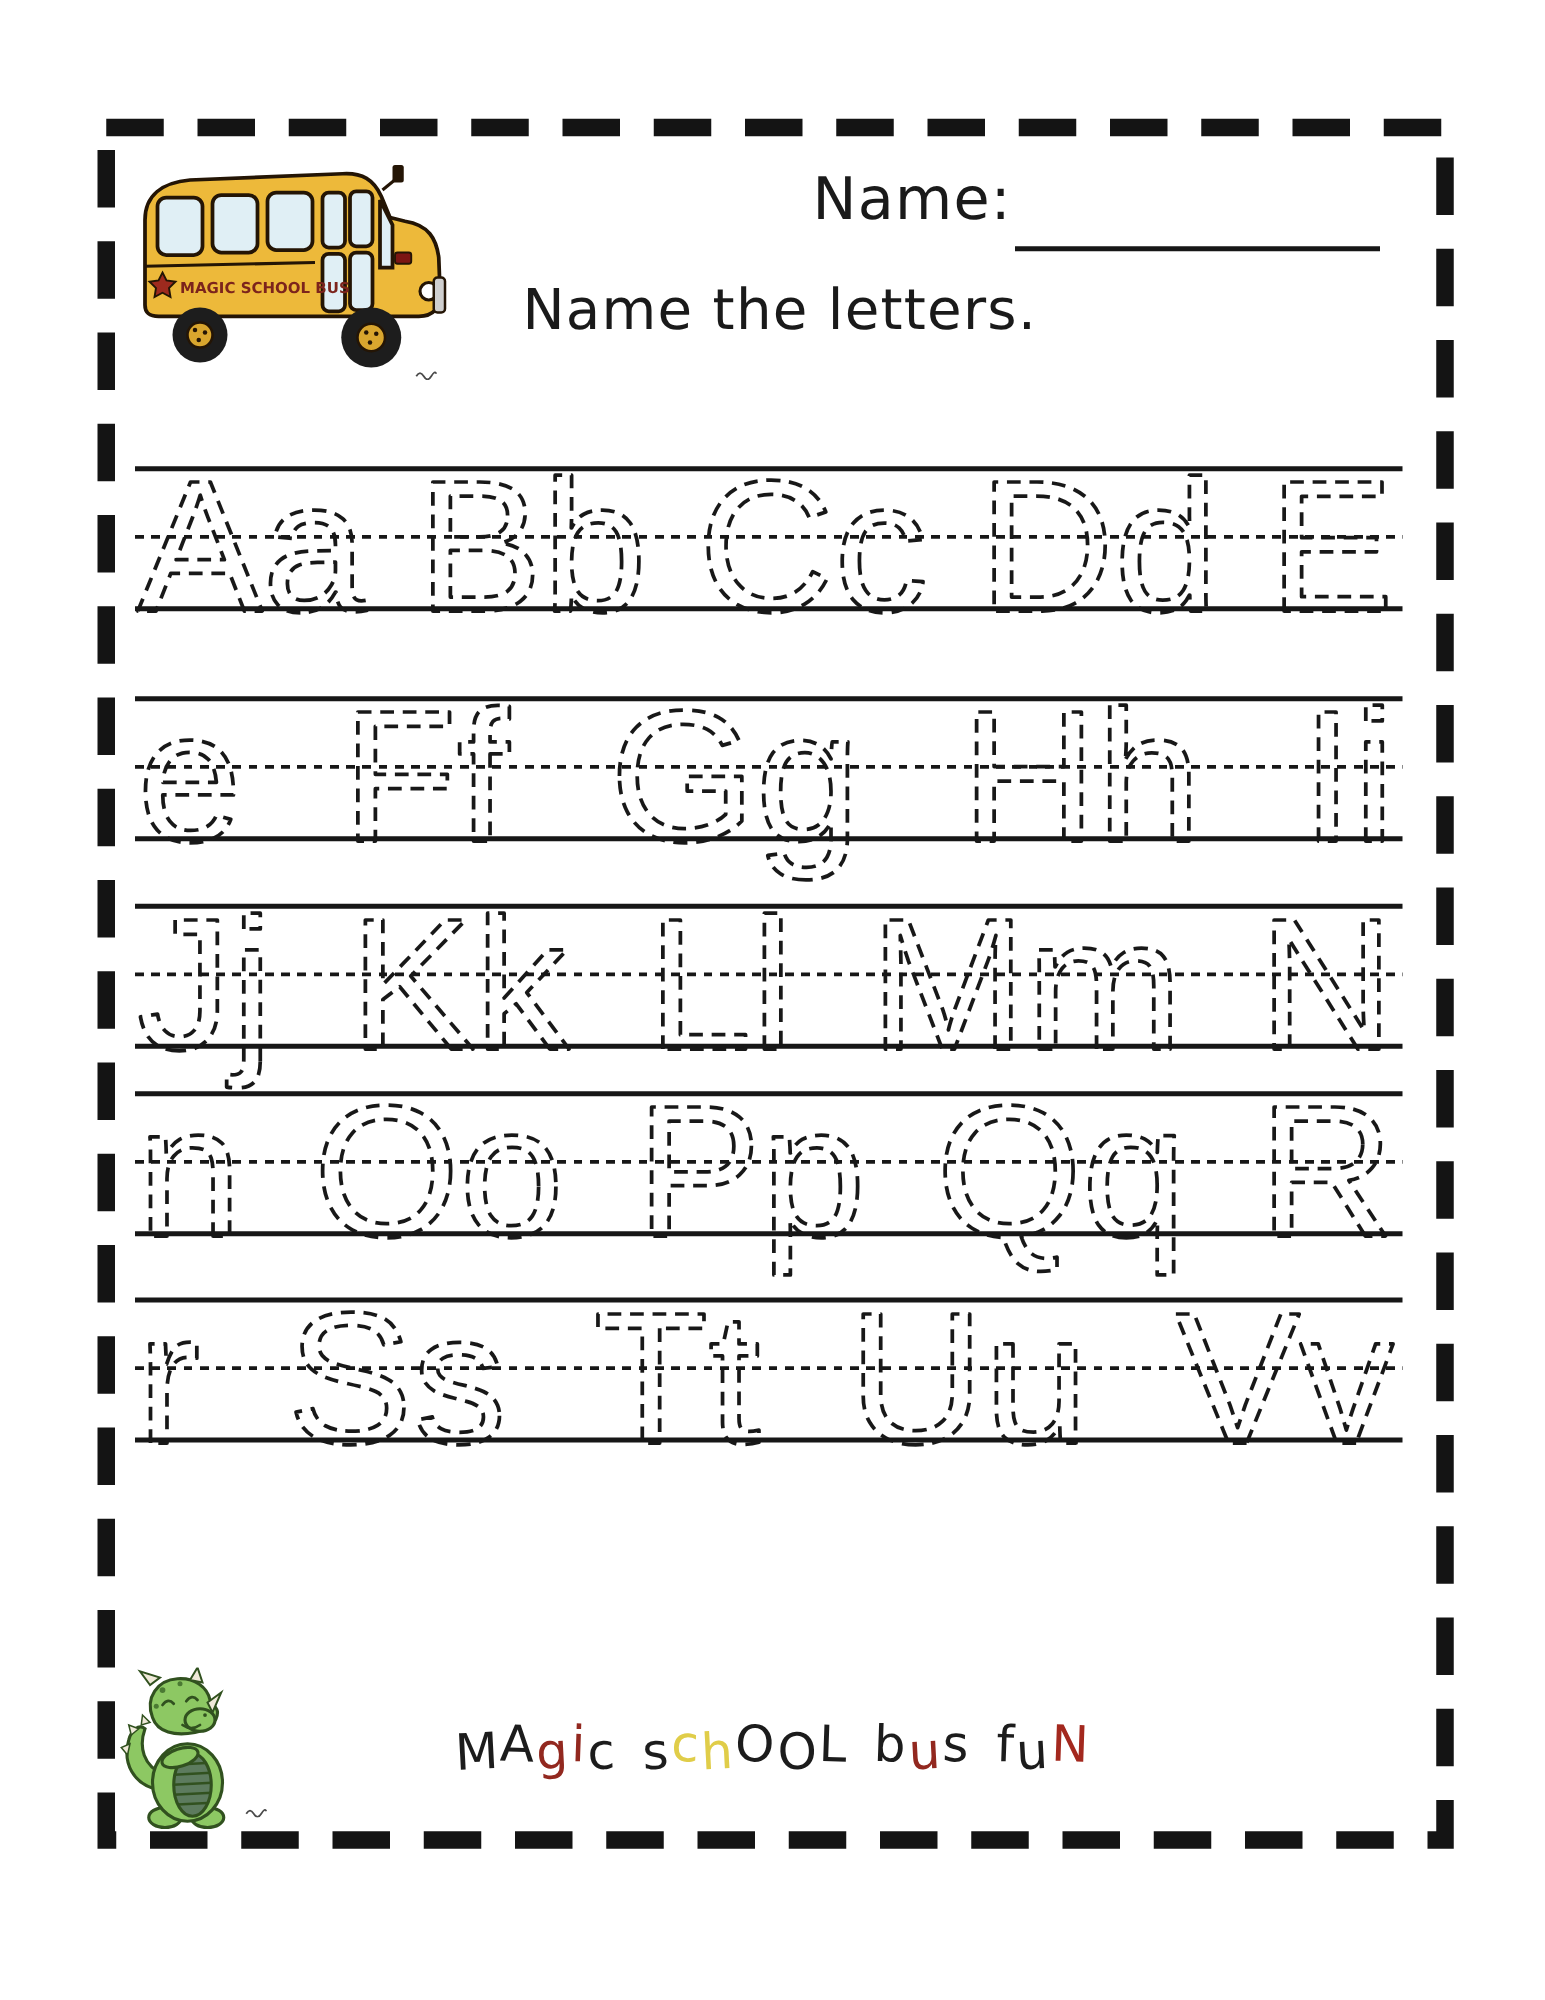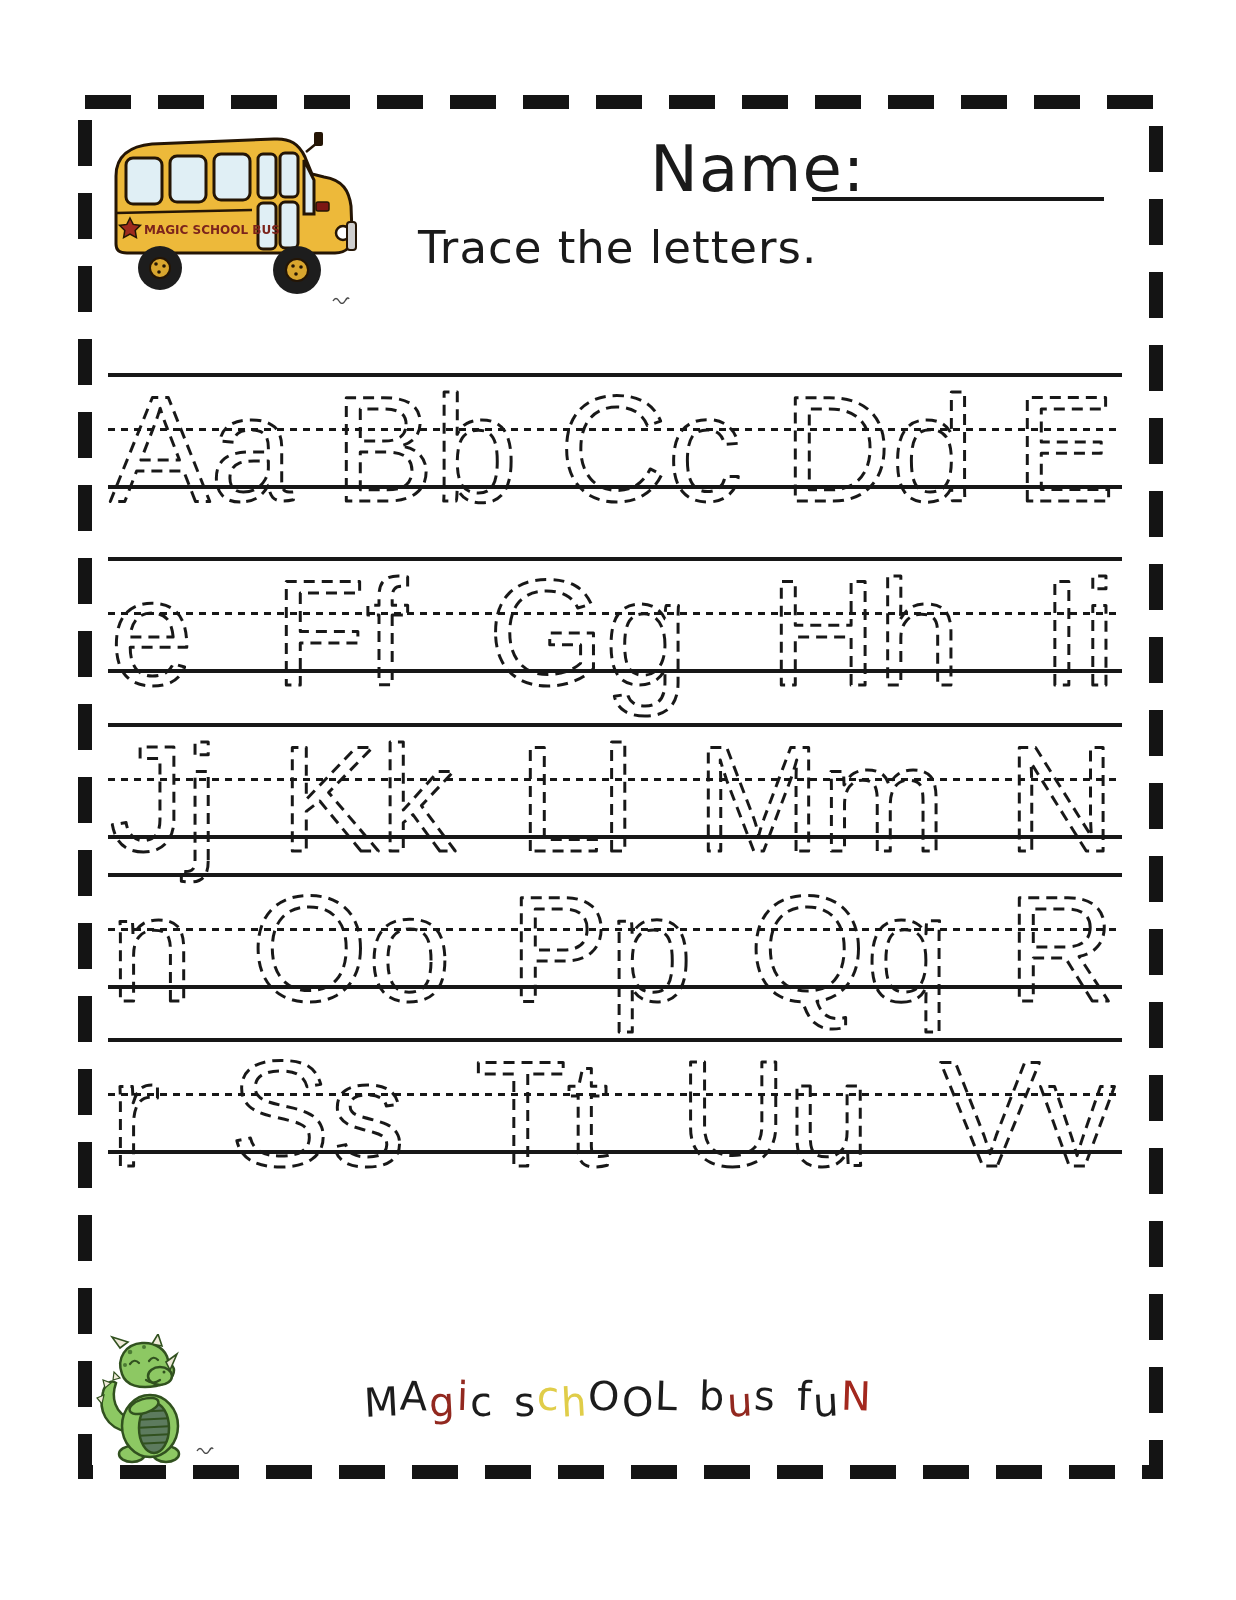--- a/index.html
+++ b/index.html
@@ -4,37 +4,37 @@
 <style>
   html,body{margin:0;padding:0;background:#ffffff;}
   .page{
     position:relative;width:1236px;height:1600px;background:#ffffff;
     font-family:"DejaVu Sans",sans-serif;color:#1a1a1a;overflow:hidden;
   }
   .frame{position:absolute;left:0;top:0;}
 
   
   .bus{position:absolute;left:100px;top:116px;width:262px;height:192px;}
-  .name-label{position:absolute;left:650px;top:132px;font-size:64px;letter-spacing:1px;}
+  .name-label{position:absolute;left:650px;top:132px;font-size:47px;letter-spacing:1px;}
   .name-line{position:absolute;left:812px;top:197px;width:292px;height:4px;background:#171717;}
   .instruction{position:absolute;left:418px;top:221px;font-size:45px;letter-spacing:1px;}
 
   
   .rows{position:absolute;left:108px;top:373px;width:1014px;}
   .trace-row{position:relative;height:116px;}
   .trace-row:nth-child(1){margin-bottom:68px;}
   .trace-row:nth-child(2){margin-bottom:50px;}
   .trace-row:nth-child(3){margin-bottom:34px;}
   .trace-row:nth-child(4){margin-bottom:49px;}
   .trace-row:nth-child(5){margin-bottom:54px;}
   .gl{position:absolute;left:0;right:0;}
   .gl-top{top:0;height:4px;background:#171717;}
   .gl-mid{top:55px;height:3px;background:repeating-linear-gradient(90deg,#171717 0 7px,transparent 7px 13px);}
   .gl-bottom{top:112px;height:4px;background:#171717;}
-  .strip{position:absolute;left:0;right:0;top:16px;height:135px;display:flex;justify-content:space-between;align-items:flex-start;text-align:right;}
+  .strip{position:absolute;left:0;right:0;top:4px;height:135px;display:flex;justify-content:space-between;align-items:flex-start;text-align:right;}
   .trace-row:nth-child(6) .strip{padding-left:30px;padding-right:8px;}
   svg.pair{overflow:visible;display:block;}
   .trace-text{
     font-family:"Liberation Sans","DejaVu Sans",sans-serif;
     font-size:150px;fill:none;stroke:#181818;stroke-width:3;
     stroke-dasharray:11 7;stroke-linejoin:round;
   }
 
   
   .dragon{position:absolute;left:94px;top:1334px;width:104px;height:132px;}
@@ -100,21 +100,21 @@
 
   <svg class="mark" style="left:332px;top:296px;" width="18" height="8">
     <path d="M1,5 q3,-5 6,0 t6,0 t4,-2" fill="none" stroke="#4a4a4a" stroke-width="1.4"></path>
   </svg>
   <svg class="mark" style="left:196px;top:1446px;" width="18" height="8">
     <path d="M1,5 q3,-5 6,0 t6,0 t4,-2" fill="none" stroke="#4a4a4a" stroke-width="1.4"></path>
   </svg>
 
   <div class="name-label">Name:</div>
   <div class="name-line"></div>
-  <div class="instruction">Trace the letters.</div>
+  <div class="instruction">Name the letters.</div>
 
   <div class="rows">
     <div class="trace-row">
       <div class="gl gl-top"></div>
       <div class="gl gl-mid"></div>
       <div class="gl gl-bottom"></div>
       <div class="strip">
           <svg class="pair" height="118" width="192">
             <text x="2" y="112" class="trace-text">Aa</text>
           </svg>

